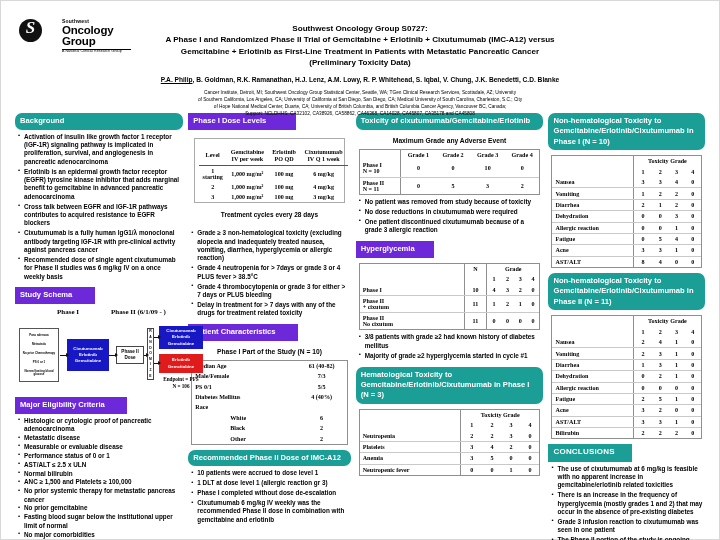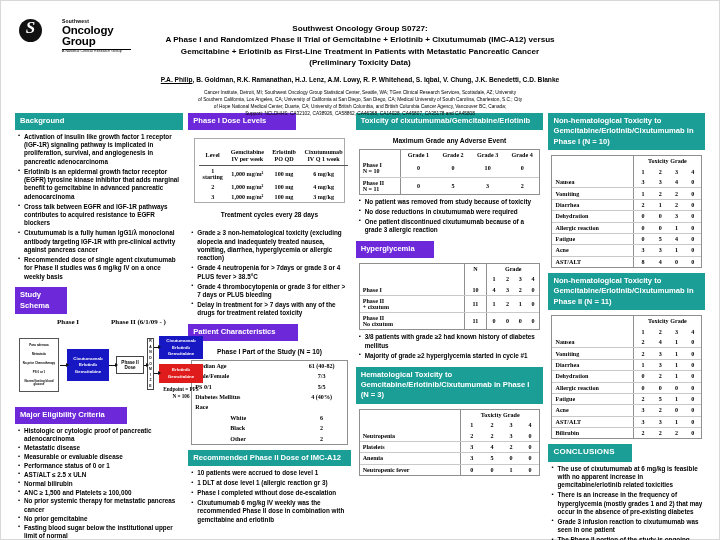--- a/index.html
+++ b/index.html
@@ -75,20 +75,21 @@
   .col3 { width:192px; }
   .col4 { width:160px; }
 
   
   .bar {
     background:#1a9e96;
     color:#fff;
     font-size:7.6px; font-weight:bold;
     padding:3px 5px 3.5px 5px;
     line-height:1.35;
+    border-radius:7px;
   }
   .bar-wrap { display:flex; }
   .bar-inline { background:#6d28d9; color:#fff; font-size:7.6px;
     font-weight:bold; padding:3px 6px 3.5px 5px; line-height:1.35; }
 
   
   ul.bul { list-style:none; margin:3px 0 0 0; padding:0 2px 0 3px; }
   ul.bul > li {
     font-size:6.35px; font-weight:bold; line-height:1.32;
     padding-left:6px; position:relative; margin-bottom:1.5px;
@@ -224,21 +225,21 @@
             <li>Activation of insulin like growth factor 1 receptor (IGF-1R) signaling pathway is implicated in proliferation, survival, and angiogenesis in pancreatic adenocarcinoma</li>
             <li>Erlotinib is an epidermal growth factor receptor (EGFR) tyrosine kinase inhibitor that adds marginal benefit to gemcitabine in advanced pancreatic adenocarcinoma</li>
             <li>Cross talk between EGFR and IGF-1R pathways contributes to acquired resistance to EGFR blockers</li>
             <li>Cixutumumab is a fully human IgG1/λ monoclonal antibody targeting IGF-1R with pre-clinical activity against pancreas cancer</li>
             <li>Recommended dose of single agent cixutumumab for Phase II studies was 6 mg/kg IV on a once weekly basis</li>
           </ul>
       </div>
 
       <div>
         <div class="bar-wrap">
-            <div class="bar-inline" style="width:52px">Study Schema</div>
+            <div class="bar-inline" style="width:80px">Study Schema</div>
           </div>
         <div class="schema">
           <div class="ph-lab" style="left:42px; top:2px;">Phase I</div>
           <div class="ph-lab" style="left:96px; top:2px;">Phase II (6/1/09 - )</div>
 
           <div class="crit">
               <div>Panc adenoca</div>
               <div>Metastatic</div>
               <div>No prior Chemotherapy</div>
               <div>PS 0 or 1</div>

